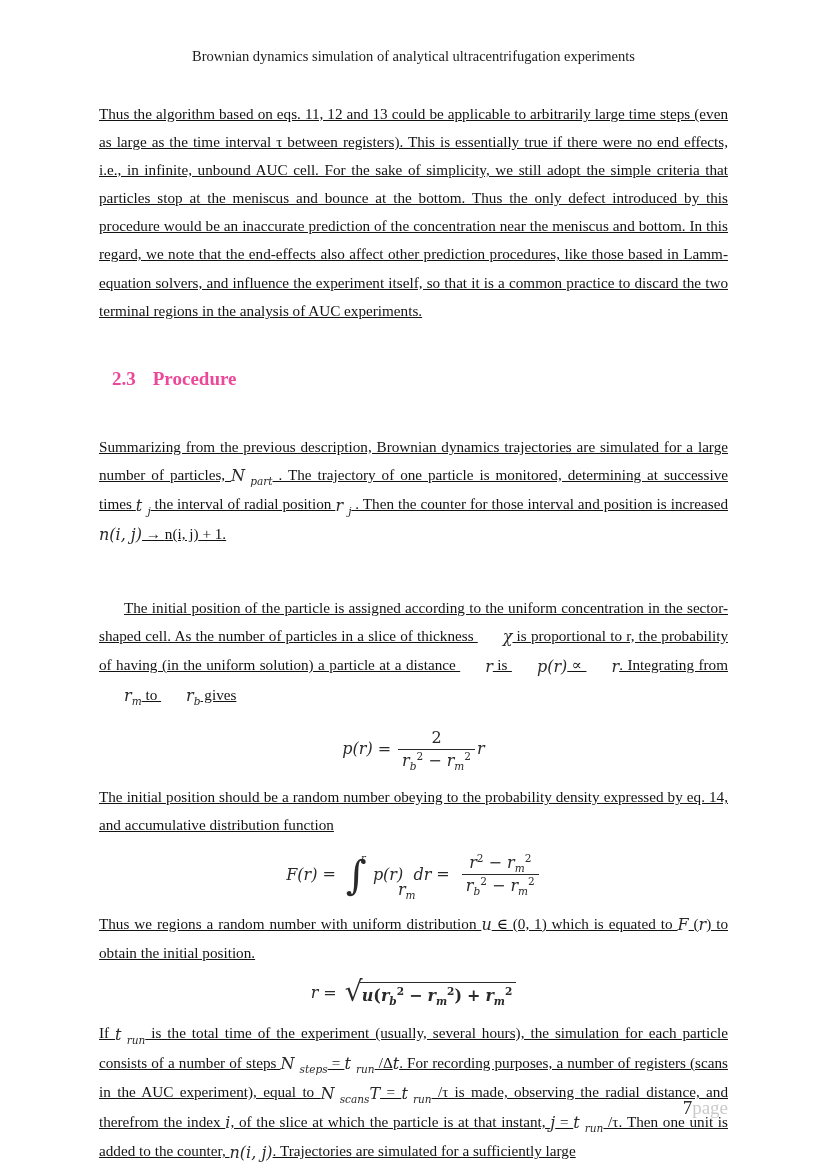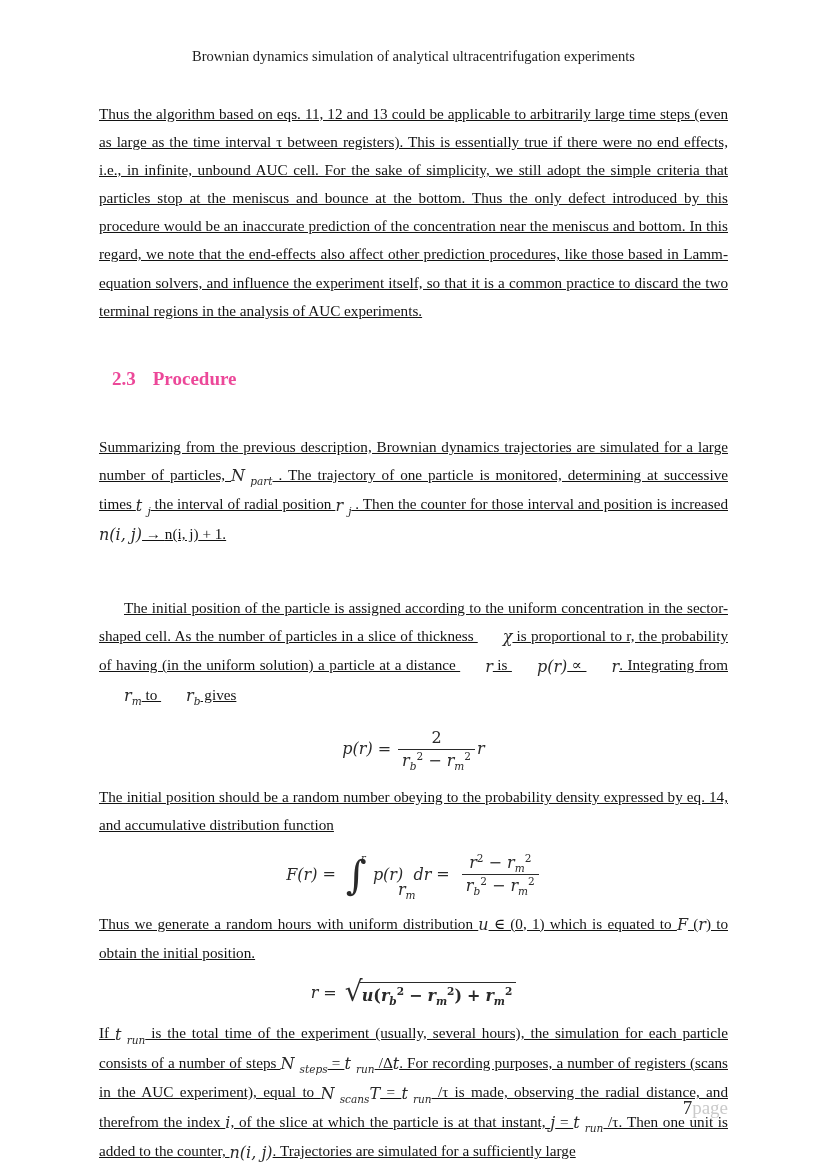--- a/index.html
+++ b/index.html
@@ -217,21 +217,21 @@
     </div>
 
     <p class="para">The initial position should be a random number obeying to the probability density expressed by eq. 14, and accumulative distribution function</p>
 
     <div class="eq-block" style="padding:12px 0 12px 0;">
       <span class="math">
         <span>F(r)</span><span class="op">=</span><span class="integral"><span class="sign">∫</span><span class="lim-up">r</span><span class="lim-lo"><span>r</span><sub>m</sub></span></span><span>p(r)</span>&nbsp;&nbsp;<span>d</span><span>r</span><span class="op">=</span>&nbsp;<span class="frac"><span class="num-part"><span>r</span><sup class="pow">2</sup><span class="op">−</span><span>r</span><sub>m</sub><sup class="pow">2</sup></span><span class="den-part"><span>r</span><sub>b</sub><sup class="pow">2</sup><span class="op">−</span><span>r</span><sub>m</sub><sup class="pow">2</sup></span></span>
       </span>
     </div>
 
-    <p class="para"><span>Thus we generate a random hours with uniform distribution </span><i class="math">u</i><span> ∈ (0, 1) which is equated to </span><i class="math">F</i><span> (</span><i class="math">r</i><span>) to obtain the initial position.</span></p>
+    <p class="para"><span>Thus we regions a random number with uniform distribution </span><i class="math">u</i><span> ∈ (0, 1) which is equated to </span><i class="math">F</i><span> (</span><i class="math">r</i><span>) to obtain the initial position.</span></p>
 
     <div class="eq-block" style="padding:14px 0 14px 0;">
       <span class="math">
         <span>r</span><span class="op">=</span><span class="sqrt"><span class="radical">√</span><span class="bar"></span><span class="inner"><span>u</span><span style="font-style:normal">(</span><span>r</span><sub>b</sub><sup class="pow">2</sup><span class="op">−</span><span>r</span><sub>m</sub><sup class="pow">2</sup><span style="font-style:normal">)</span><span class="op">+</span><span>r</span><sub>m</sub><sup class="pow">2</sup></span></span>
       </span>
     </div>
 
     <p class="para"><span>If </span><i class="math"><span>t</span>&nbsp;<sub>run</sub></i><span> is the total time of the experiment (usually, several hours), the simulation for each particle consists of a number of steps </span><i class="math"><span>N</span>&nbsp;<sub>steps</sub></i><span> = </span><i class="math"><span>t</span>&nbsp;<sub>run</sub></i><span> /Δ</span><i class="math">t</i><span>. For recording purposes, a number of registers (scans in the AUC experiment), equal to </span><i class="math"><span>N</span>&nbsp;<sub>scans</sub></i><i class="math"> T</i><span> = </span><i class="math"><span>t</span>&nbsp;<sub>run</sub></i><span> /τ is made, observing the radial distance, and therefrom the index </span><i class="math">i</i><span>, of the slice at which the particle is at that instant, </span><i class="math">j</i><span> = </span><i class="math"><span>t</span>&nbsp;<sub>run</sub></i><span> /τ. Then one unit is added to the counter, </span><i class="math">n(i, j)</i><span>. Trajectories are simulated for a sufficiently large</span></p>
 
   </div>

